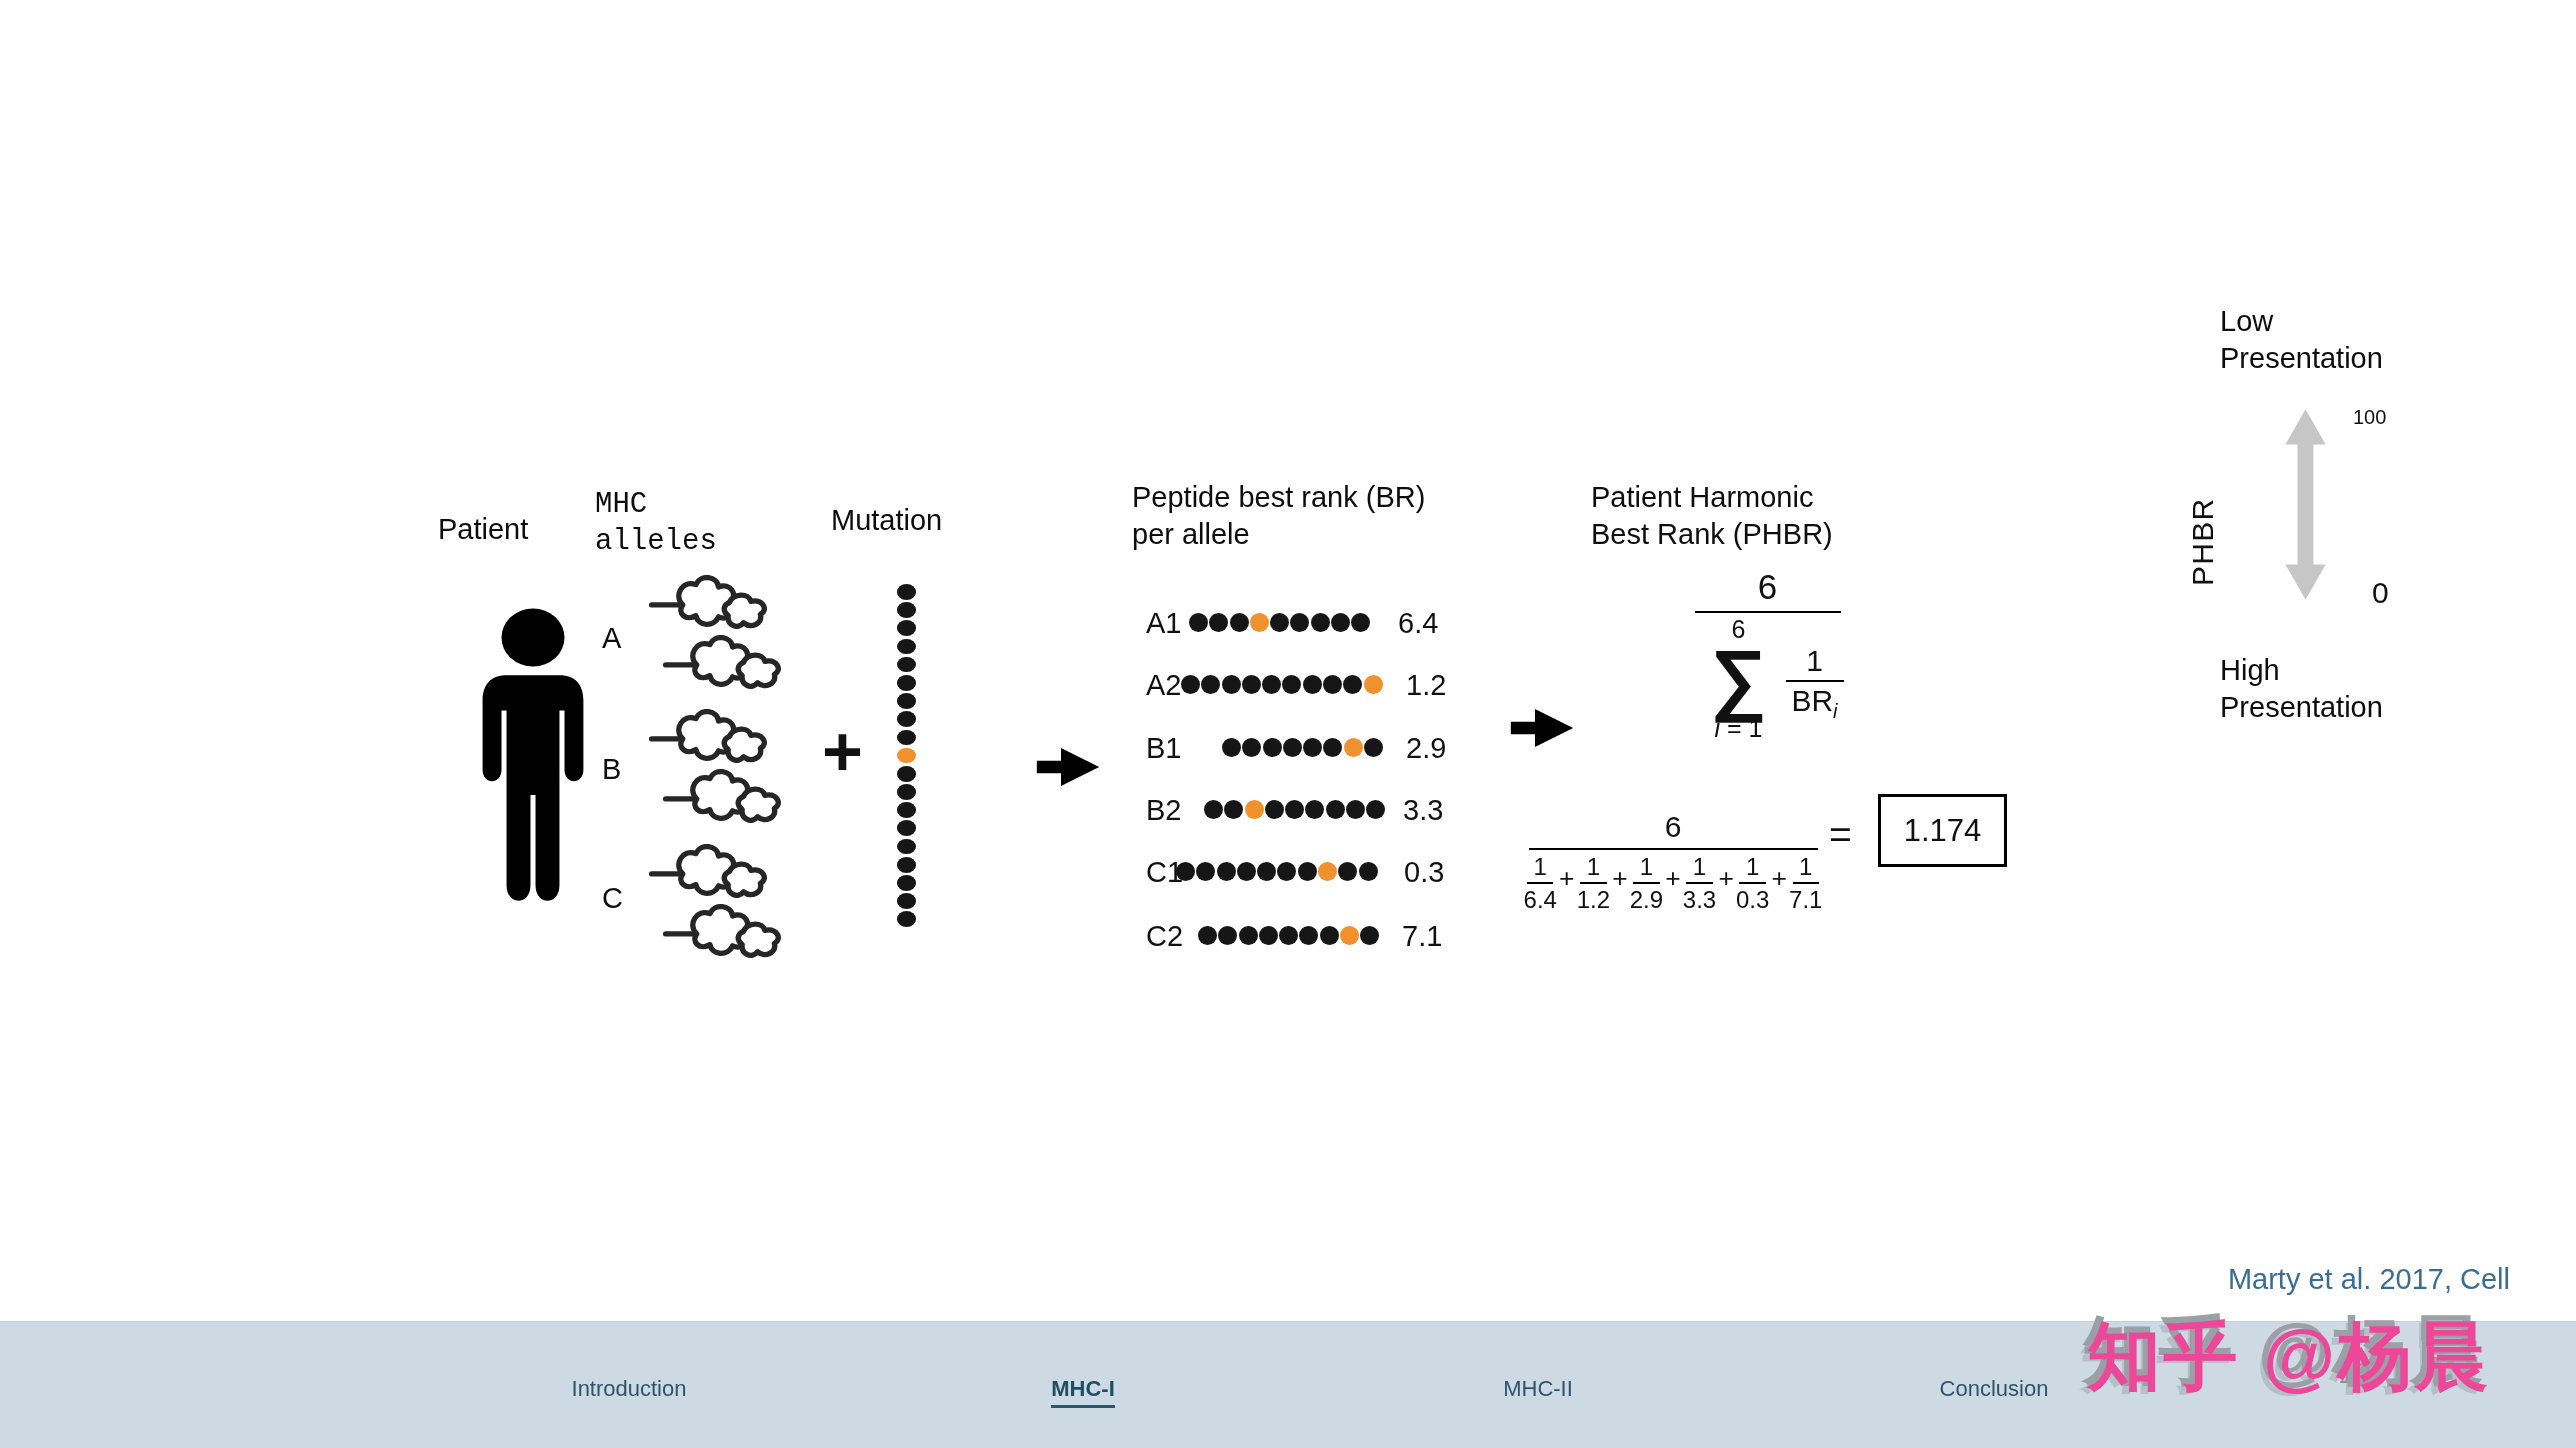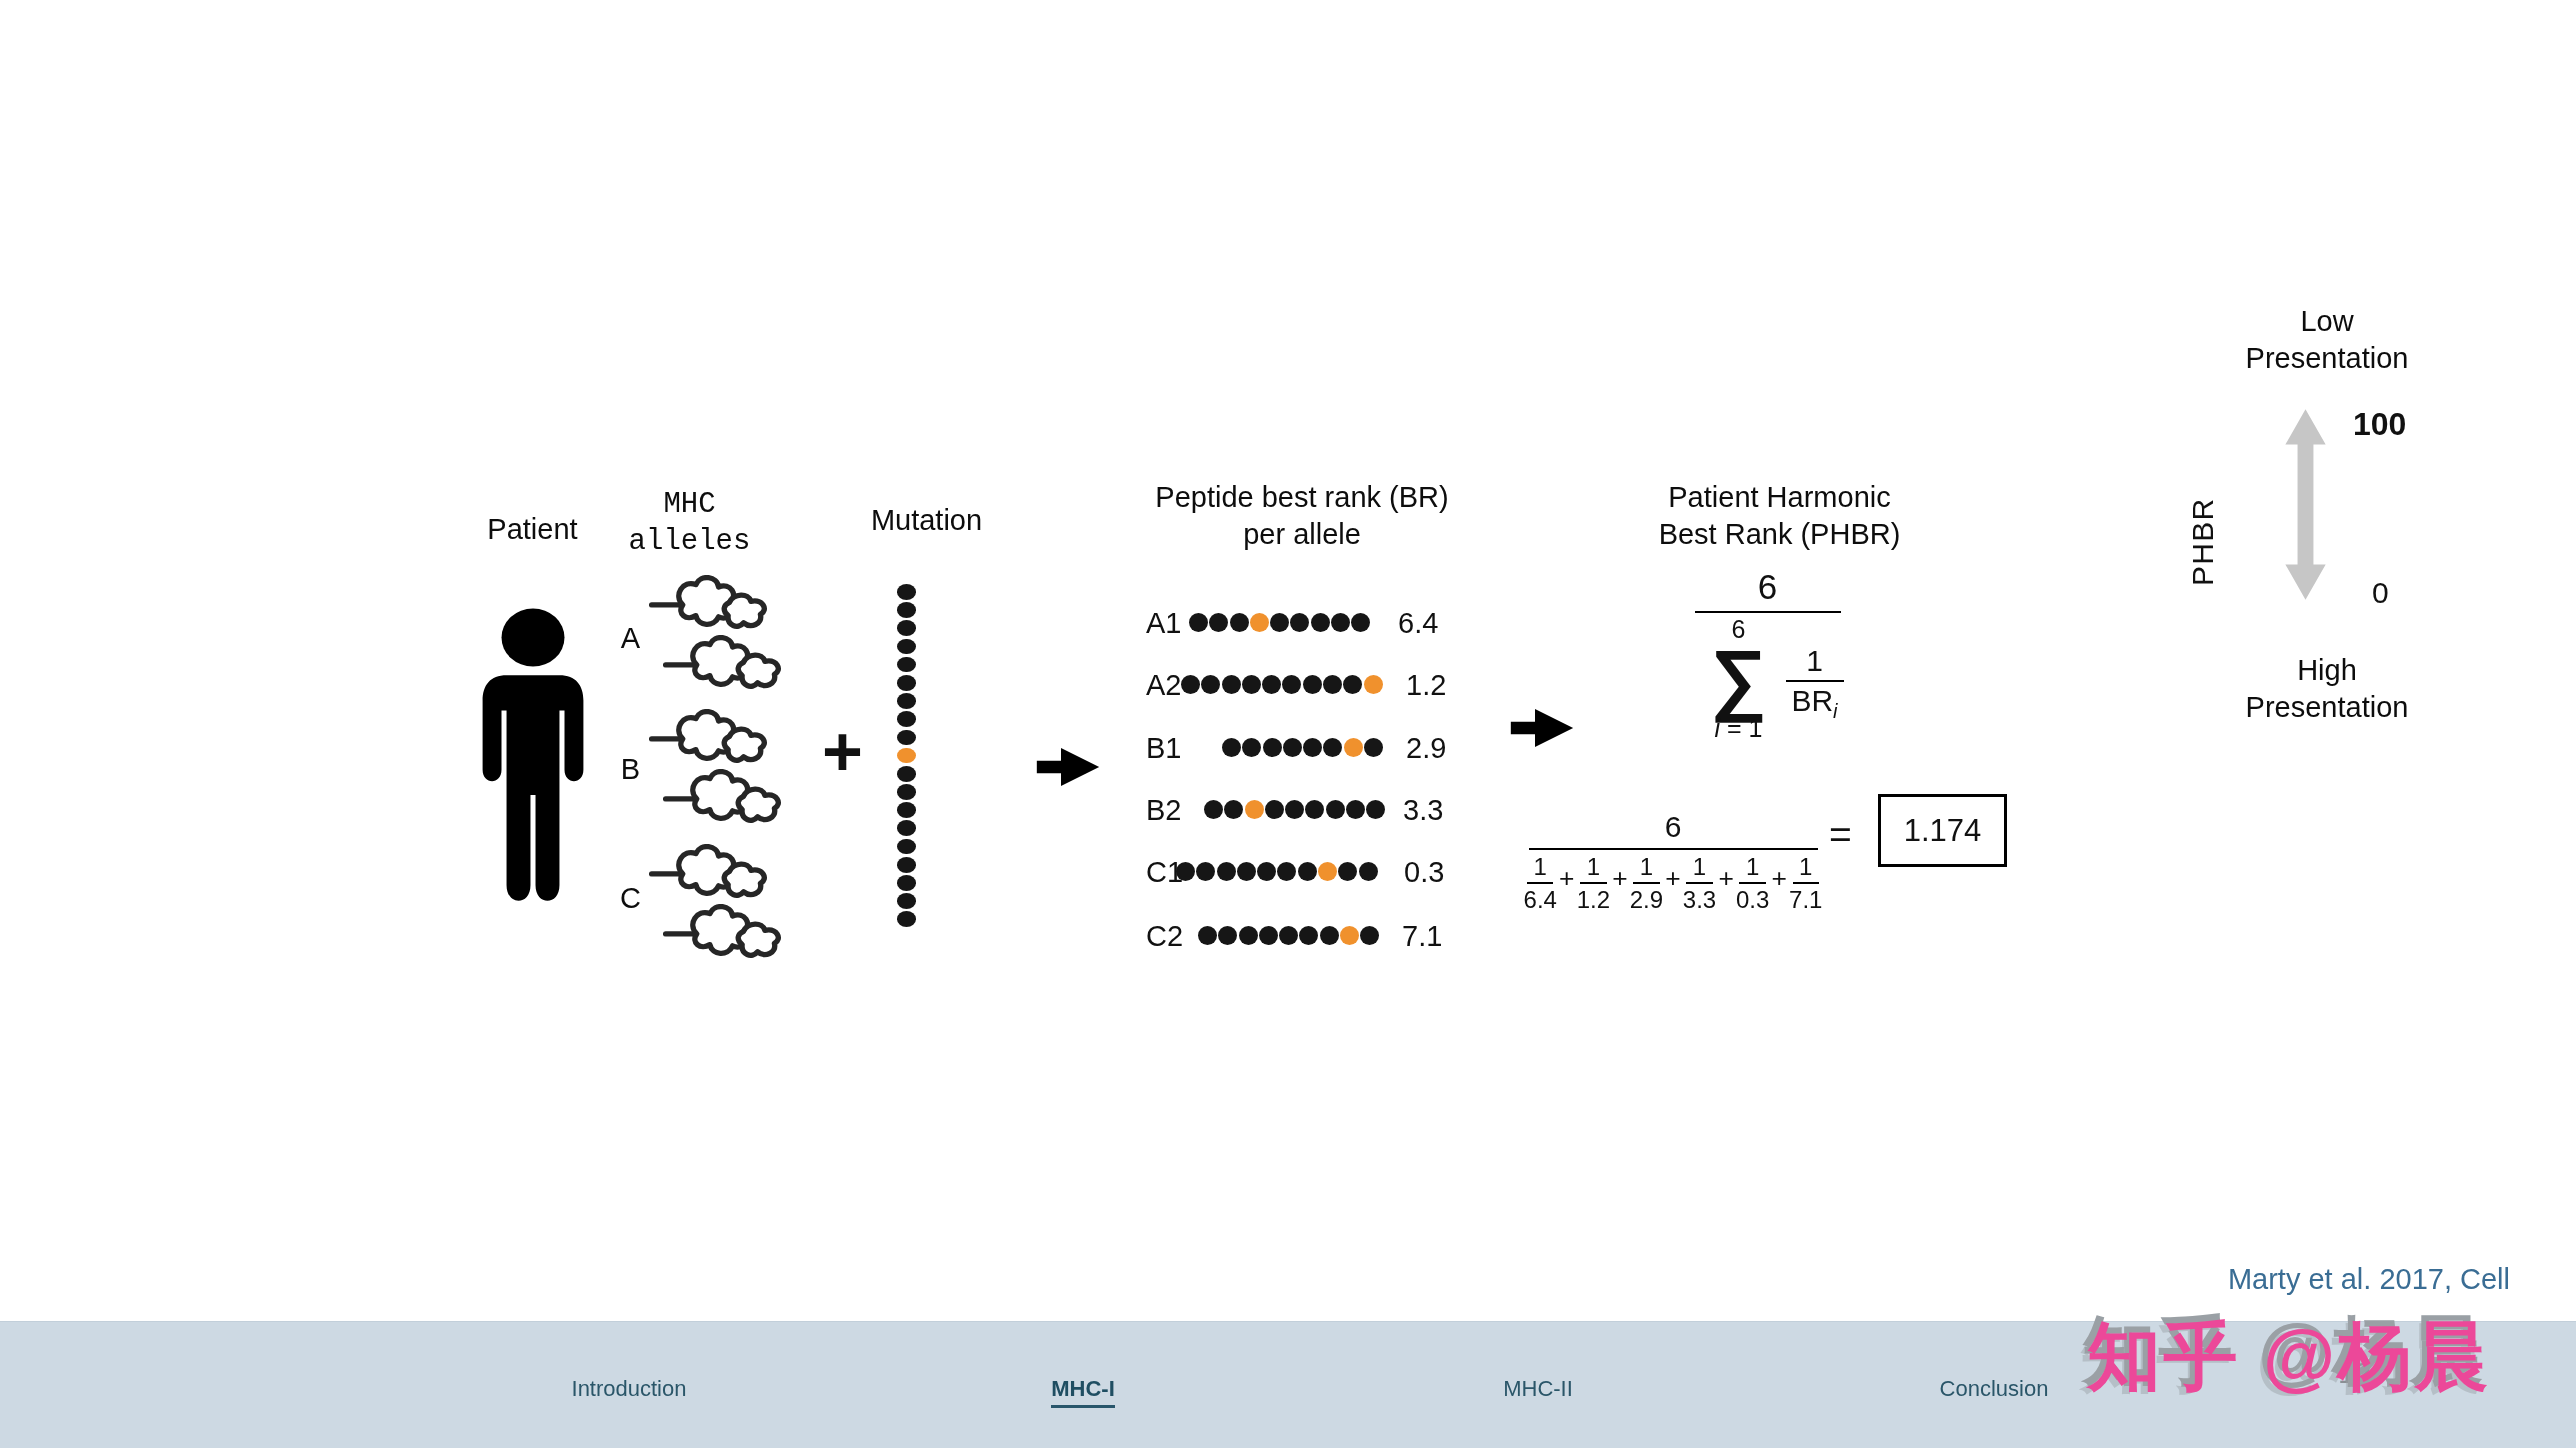--- a/index.html
+++ b/index.html
@@ -6,21 +6,21 @@
     --teal:#1F4E62; --cite:#3A6D94; --band:#CDD9E3; --band-border:#C2CFDA;
     --orange:#F0912D; --dot:#161616; --arrow-gray:#C6C6C6; --page-gray:#8A8F94;
     --wm-shadow:#9AA0A5;
   }
   html,body{margin:0;padding:0;background:#fff;}
   #stage{
     position:relative; width:2576px; height:1448px; overflow:hidden; background:#ffffff;
     font-family:"Liberation Sans","DejaVu Sans",sans-serif; color:#111;
   }
   .abs{position:absolute;}
-  .ctr{text-align:center;}
+  .ctr{text-align:left;}
   
   #title{
     left:150px; top:47px; width:2277px;
     font-size:96px; line-height:1.21; color:var(--teal); font-weight:400;
     letter-spacing:-0.6px;
   }
   
   .dlabel{font-size:29px; color:#0d0d0d; line-height:1.28;}
   
   .prow{position:absolute; left:1146px; height:35px; width:352px;}
@@ -281,21 +281,21 @@
   </div>
   <div id="equals" class="abs">=</div>
   <div id="result-box" class="abs">
     <span>1.174</span>
   </div>
 
   <div class="abs dlabel ctr" style="left:2220px;top:303px;width:214px;">
     <div>Low</div>
     <div>Presentation</div>
   </div>
-  <div class="abs" style="left:2353px;top:406px;font-size:32px;font-weight:bold;">100</div>
+  <div class="abs" style="left:2353px;top:406px;font-size:20px;">100</div>
   <div class="abs" style="left:2278px;top:405px;">
     <svg width="55" height="199" viewBox="0 0 90 320">
         <path d="M45 4 L78 62 H58 V258 H78 L45 316 L12 258 H32 V62 H12 Z" fill="#C6C6C6"></path>
       </svg>
   </div>
   <div id="phbr-vert" class="abs">PHBR</div>
   <div class="abs" style="left:2372px;top:576px;font-size:30px;">0</div>
   <div class="abs dlabel ctr" style="left:2220px;top:652px;width:214px;">
     <div>High</div>
     <div>Presentation</div>

